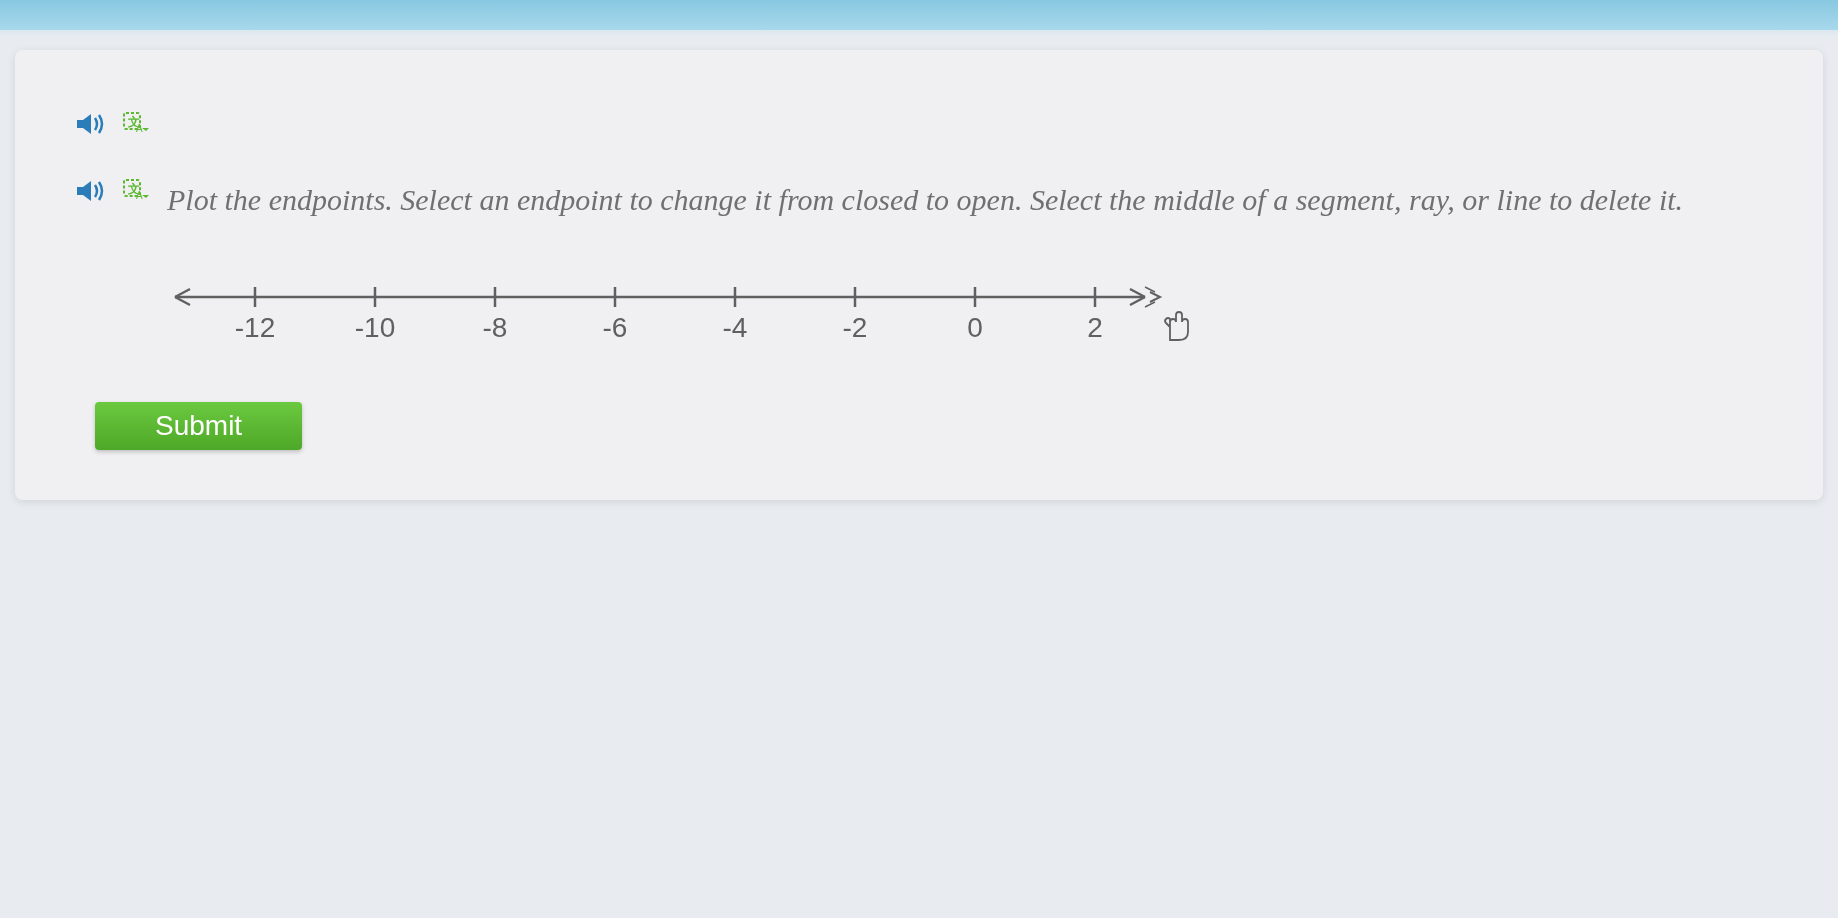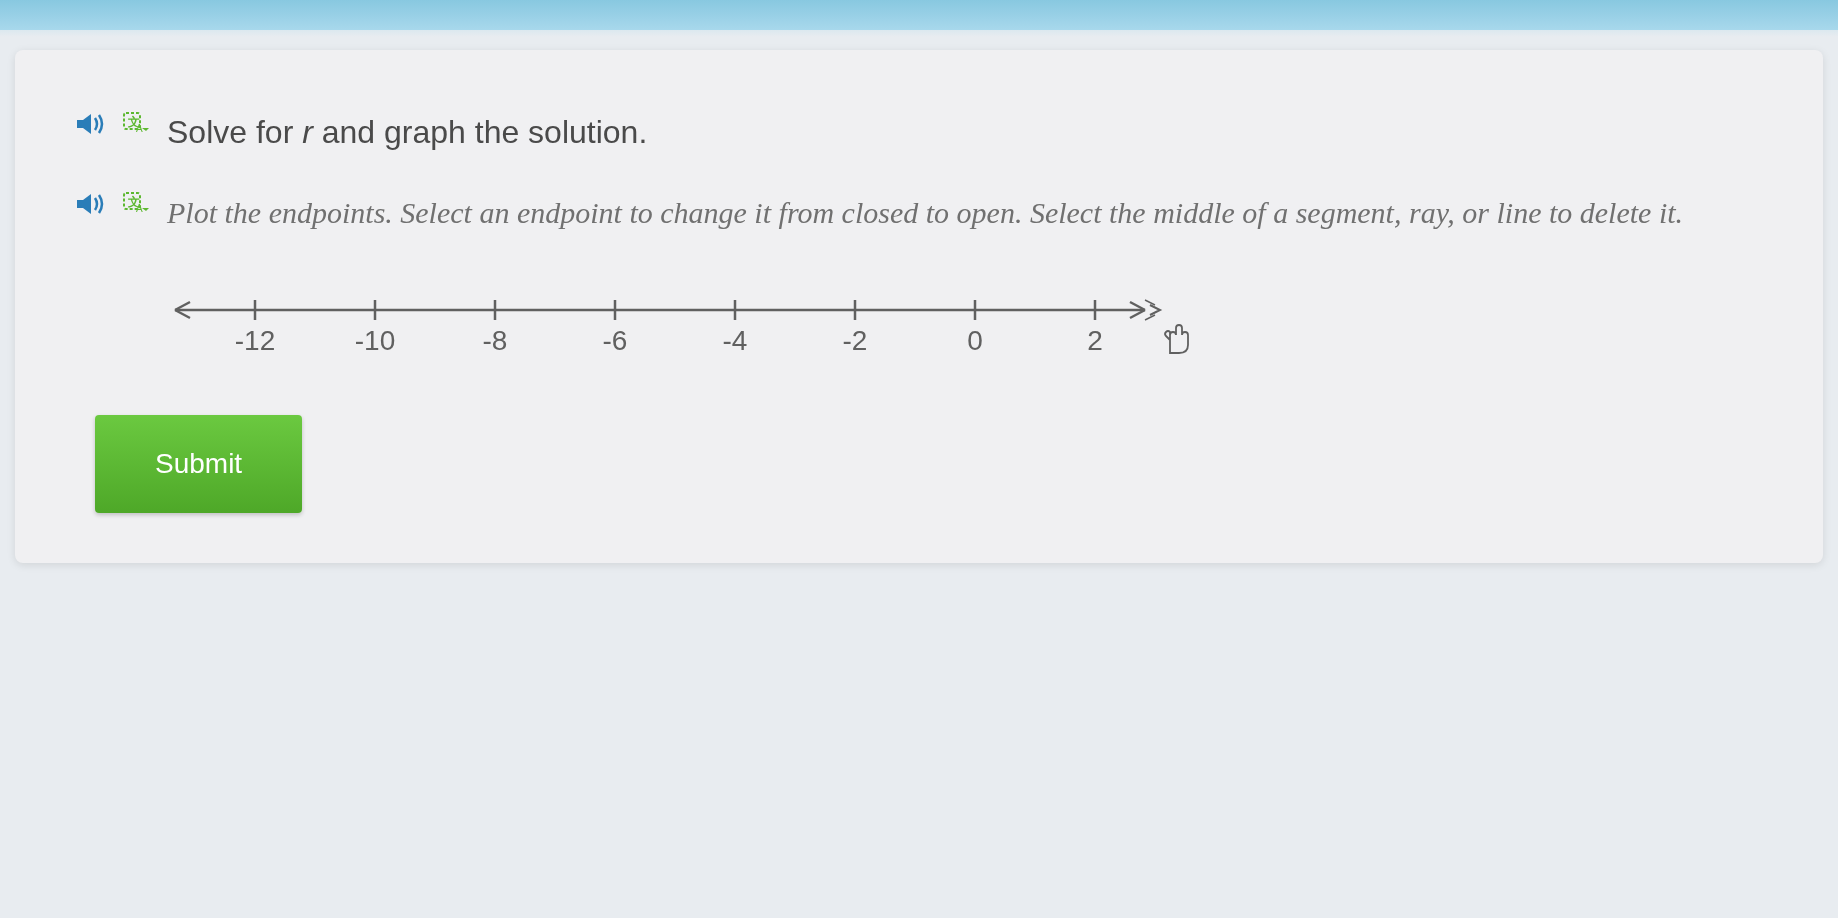--- a/index.html
+++ b/index.html
@@ -92,21 +92,21 @@
       top: 35px;
       width: 30px;
       height: 35px;
     }
     
     .submit-button {
       background: #5cb82f;
       background: linear-gradient(180deg, #6bc940 0%, #4ea828 100%);
       color: white;
       font-size: 28px;
-      padding: 33px 60px;
+      padding: 8px 60px;
       border: none;
       border-radius: 4px;
       cursor: pointer;
       box-shadow: 0 2px 4px rgba(0,0,0,0.2);
       margin-left: 20px;
     }
   </style>
 </head>
 <body>
 
@@ -122,23 +122,20 @@
         <path d="M 24 5 Q 30 14 24 23" stroke="#2a7db8" stroke-width="2.5" fill="none"></path>
       </svg>
     </span>
     <span>
       <svg class="icon-translate" viewBox="0 0 30 28">
         <rect x="2" y="3" width="16" height="16" rx="2" fill="none" stroke="#5cb82f" stroke-width="2" stroke-dasharray="3 2"></rect>
         <text x="6" y="16" font-size="12" fill="#5cb82f" font-weight="bold">文</text>
         <text x="14" y="22" font-size="10" fill="#5cb82f">A</text>
         <path d="M 20 18 L 27 18 L 24 21 Z" fill="#5cb82f"></path>
       </svg>
-    </span>
-    <span class="prompt-text">
-      Solve for <span class="italic-var">r</span> and graph the solution.
     </span>
   </div>
   
   
   <div class="prompt-row">
     <span>
       <svg class="icon-speaker" viewBox="0 0 32 28">
         <path d="M 2 10 L 2 18 L 8 18 L 16 24 L 16 4 L 8 10 Z" fill="#2a7db8"></path>
         <path d="M 20 8 Q 24 14 20 20" stroke="#2a7db8" stroke-width="2.5" fill="none"></path>
         <path d="M 24 5 Q 30 14 24 23" stroke="#2a7db8" stroke-width="2.5" fill="none"></path>

